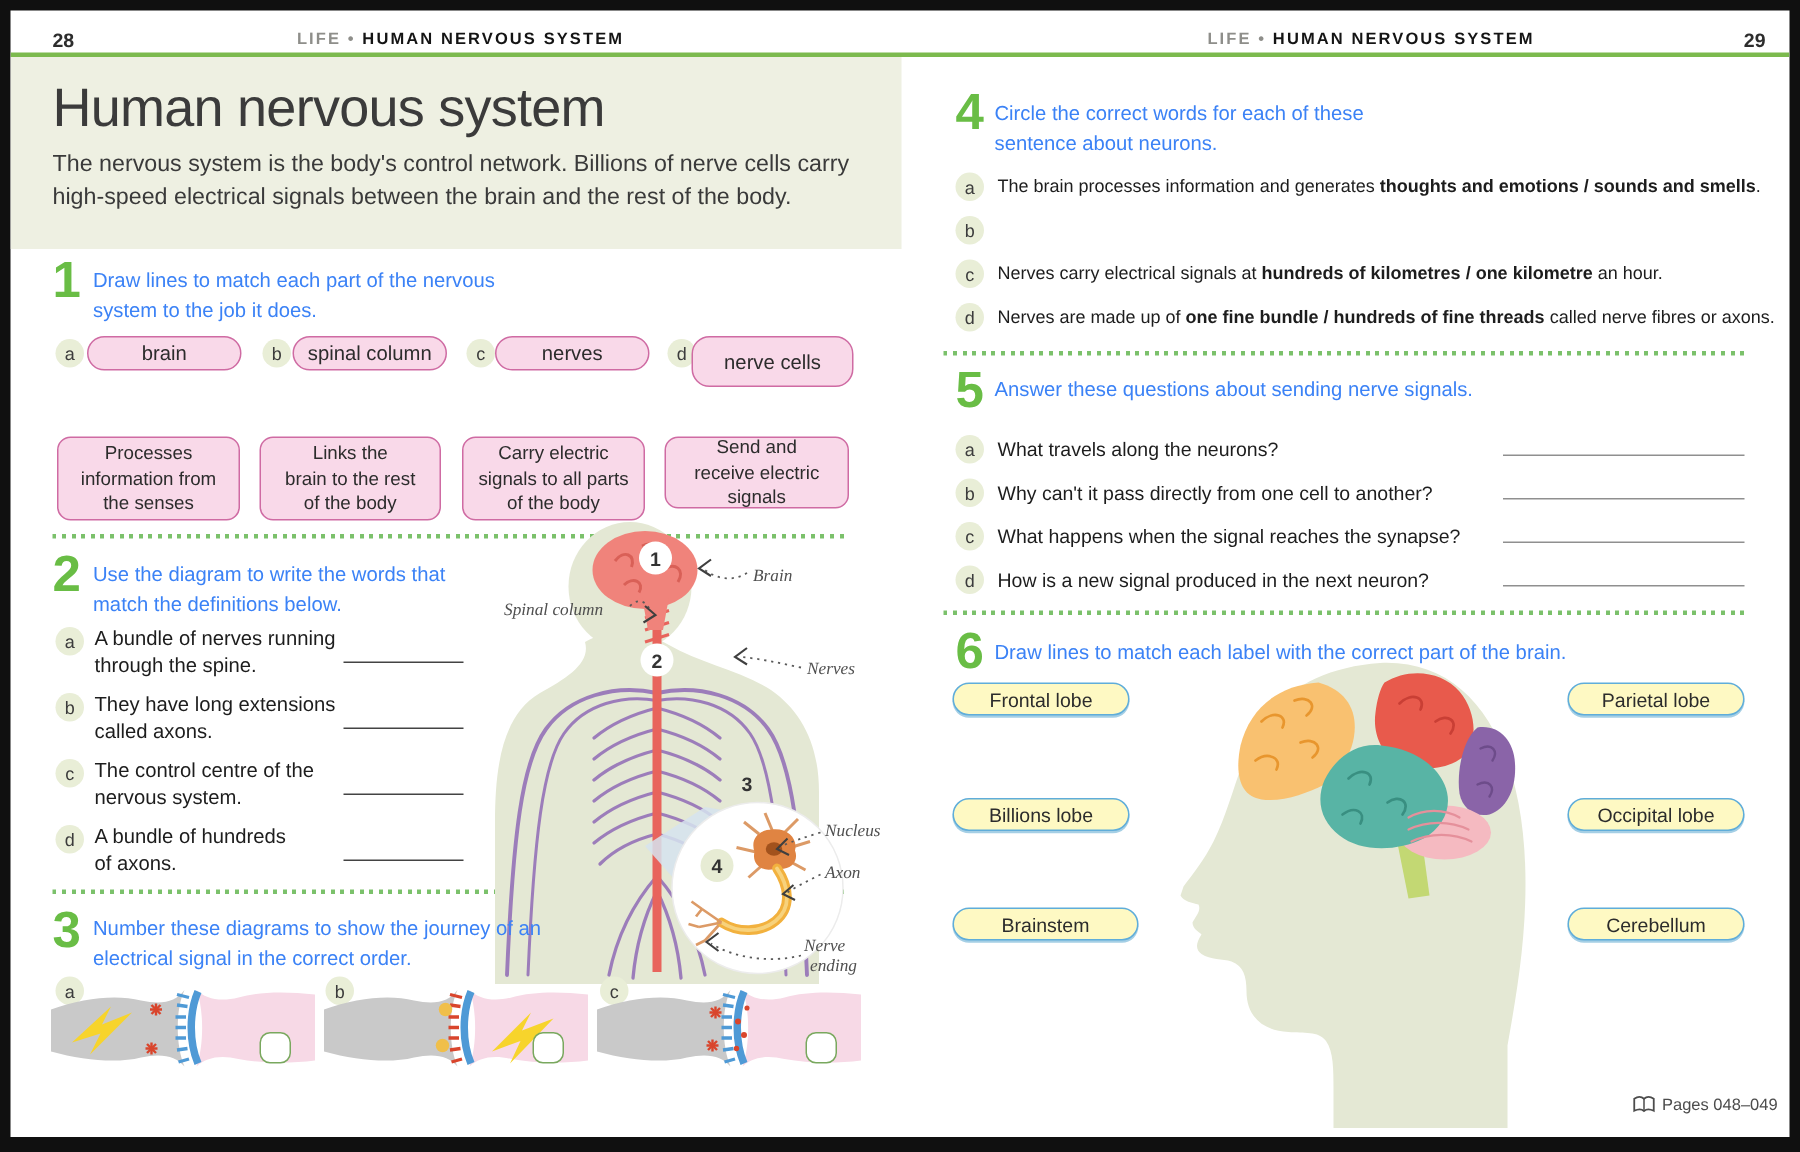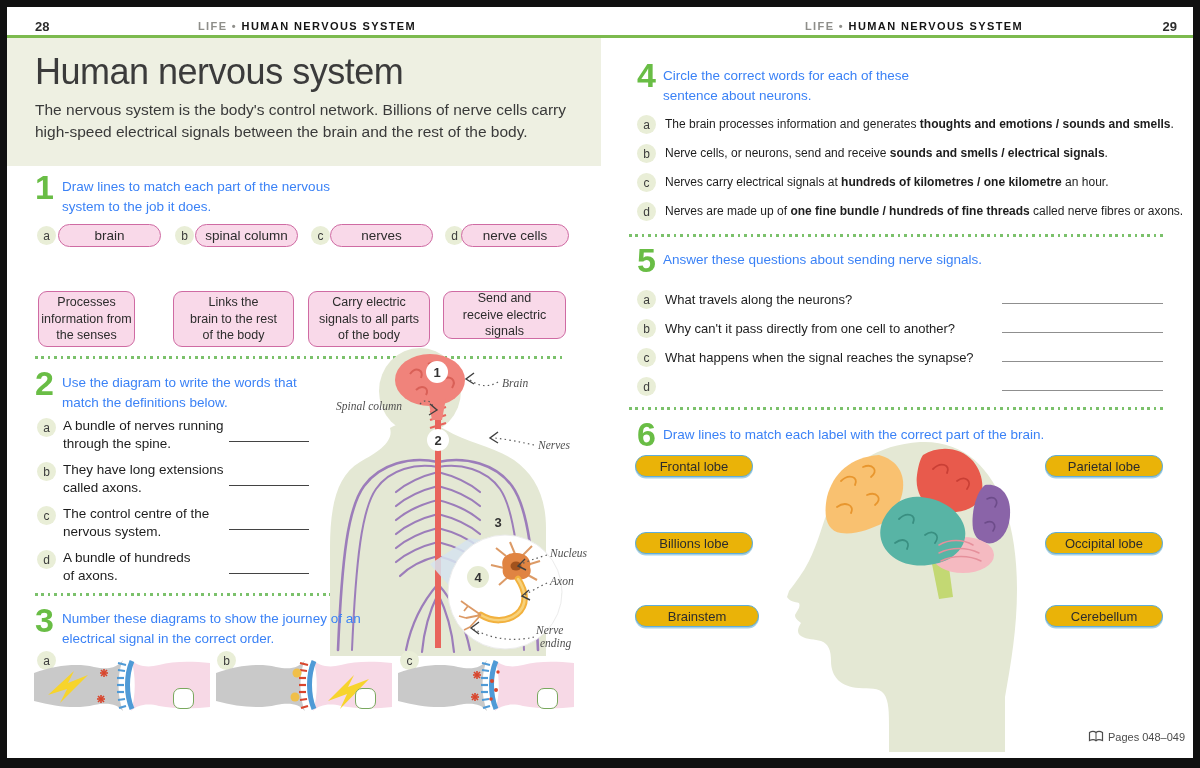--- a/index.html
+++ b/index.html
@@ -16,21 +16,21 @@
   .exnum{font-size:34px;font-weight:bold;color:#69bd45;line-height:0.9;}
   .prompt{font-size:13.5px;color:#3b82f6;line-height:1.45;white-space:pre-line;}
   .badge{width:19px;height:19px;border-radius:50%;background:#e9eed7;color:#3c3c3c;font-size:12px;display:flex;align-items:center;justify-content:center;box-sizing:border-box;flex:0 0 19px;}
   .pinkbox{background:#f9d9e9;border:1.5px solid #cf6ba3;border-radius:12px;display:flex;align-items:center;justify-content:center;font-size:13.5px;color:#2c2c2c;box-sizing:border-box;}
   .jobbox{background:#f9d9e9;border:1.5px solid #cf6ba3;border-radius:9px;display:flex;align-items:center;justify-content:center;font-size:12.5px;color:#2c2c2c;line-height:1.32;text-align:center;white-space:pre-line;box-sizing:border-box;}
   .dotline{height:3px;background-image:repeating-linear-gradient(90deg,#7bc16b 0 2.6px,transparent 2.6px 6.4px);}
   .itemtext{font-size:13.5px;color:#1d1d1d;line-height:1.35;white-space:pre-line;}
   .blank{border-bottom:1.6px solid #434343;height:0;}
   .blank5{border-bottom:1.8px solid #8f8f8f;height:0;}
   .ansbox{width:21px;height:21px;border:1.6px solid #79a85e;border-radius:7px;background:#fff;box-sizing:border-box;}
-  .bluebox{background:#eab308;border:1.5px solid #5fadda;border-radius:12px;box-shadow:0 1.5px 0 #a5cfe5;display:flex;align-items:center;justify-content:center;font-size:13px;color:#2c2c2c;box-sizing:border-box;}
+  .bluebox{background:#fef9c3;border:1.5px solid #5fadda;border-radius:12px;box-shadow:0 1.5px 0 #a5cfe5;display:flex;align-items:center;justify-content:center;font-size:13px;color:#2c2c2c;box-sizing:border-box;}
   .qrow{display:flex;gap:9px;align-items:flex-start;}
   .s-text{font-size:12px;color:#1d1d1d;white-space:nowrap;padding-top:2px;}
   .s-text b{font-weight:bold;}
   .q5{font-size:13px;color:#1d1d1d;white-space:nowrap;padding-top:2px;}
   .foot{font-size:11px;color:#4c4c4c;}
   svg text.hand{font:italic 11.5px "Liberation Serif",serif;fill:#4f4f4f;}
   svg text.num{font:bold 13px "Liberation Sans",sans-serif;fill:#333;text-anchor:middle;}
 </style>
 </head>
 <body>
@@ -53,23 +53,23 @@
   <div class="abs prompt" style="left:55px;top:170px;width:290px">Draw lines to match each part of the nervous
 system to the job it does.</div>
 
   <div class="abs badge" style="left:30px;top:219px">a</div>
   <div class="abs pinkbox" style="left:51px;top:217px;width:103px;height:23px">brain</div>
   <div class="abs badge" style="left:168px;top:219px">b</div>
   <div class="abs pinkbox" style="left:188px;top:217px;width:103px;height:23px">spinal column</div>
   <div class="abs badge" style="left:304px;top:219px">c</div>
   <div class="abs pinkbox" style="left:323px;top:217px;width:103px;height:23px">nerves</div>
   <div class="abs badge" style="left:438px;top:219px">d</div>
-  <div class="abs pinkbox" style="left:454px;top:217px;width:108px;height:23px">nerve cells</div>
-
-  <div class="abs jobbox" style="left:31px;top:284px;width:97px;height:56px">Processes
+  <div class="abs pinkbox" style="left:454px;top:217px;width:108px;height:34px">nerve cells</div>
+
+  <div class="abs jobbox" style="left:31px;top:284px;width:122px;height:56px">Processes
 information from
 the senses</div>
   <div class="abs jobbox" style="left:166px;top:284px;width:121px;height:56px">Links the
 brain to the rest
 of the body</div>
   <div class="abs jobbox" style="left:301px;top:284px;width:122px;height:56px">Carry electric
 signals to all parts
 of the body</div>
   <div class="abs jobbox" style="left:436px;top:284px;width:123px;height:48px">Send and
 receive electric
@@ -293,21 +293,20 @@
   <div class="abs exnum" style="left:630px;top:53px">4</div>
   <div class="abs prompt" style="left:656px;top:59px;width:260px">Circle the correct words for each of these
 sentence about neurons.</div>
 
   <div class="abs qrow" style="left:630px;top:108px">
     <span class="badge">a</span>
     <span class="s-text"><span>The brain processes information and generates </span><b>thoughts and emotions / sounds and smells</b><span>.</span></span>
   </div>
   <div class="abs qrow" style="left:630px;top:137px">
     <span class="badge">b</span>
-    <span class="s-text"><span>Nerve cells, or neurons, send and receive </span><b>sounds and smells / electrical signals</b><span>.</span></span>
   </div>
   <div class="abs qrow" style="left:630px;top:166px">
     <span class="badge">c</span>
     <span class="s-text"><span>Nerves carry electrical signals at </span><b>hundreds of kilometres / one kilometre</b><span> an hour.</span></span>
   </div>
   <div class="abs qrow" style="left:630px;top:195px">
     <span class="badge">d</span>
     <span class="s-text"><span>Nerves are made up of </span><b>one fine bundle / hundreds of fine threads</b><span> called nerve fibres or axons.</span></span>
   </div>
 
@@ -326,20 +325,21 @@
     <span class="q5">Why can't it pass directly from one cell to another?</span>
   </div>
   <div class="abs blank5" style="left:995px;top:325px;width:161px"></div>
   <div class="abs qrow" style="left:630px;top:341px">
     <span class="badge">c</span>
     <span class="q5">What happens when the signal reaches the synapse?</span>
   </div>
   <div class="abs blank5" style="left:995px;top:354px;width:161px"></div>
   <div class="abs qrow" style="left:630px;top:370px">
     <span class="badge">d</span>
+    <span class="q5">How is a new signal produced in the next neuron?</span>
   </div>
   <div class="abs blank5" style="left:995px;top:383px;width:161px"></div>
 
   <div class="abs dotline" style="left:622px;top:400px;width:536px"></div>
 
   <div class="abs exnum" style="left:630px;top:412px">6</div>
   <div class="abs prompt" style="left:656px;top:418px;width:470px">Draw lines to match each label with the correct part of the brain.</div>
 
   <div class="abs bluebox" style="left:628px;top:448px;width:118px;height:22px">Frontal lobe</div>
   <div class="abs bluebox" style="left:628px;top:525px;width:118px;height:22px">Billions lobe</div>

